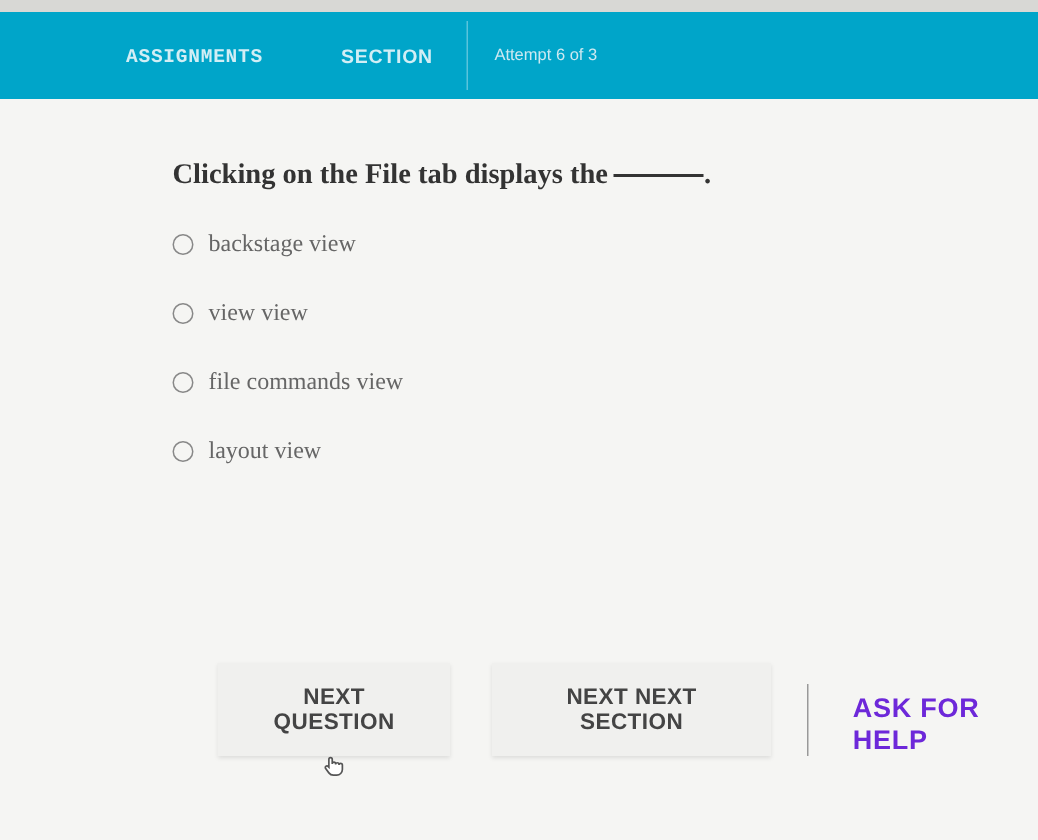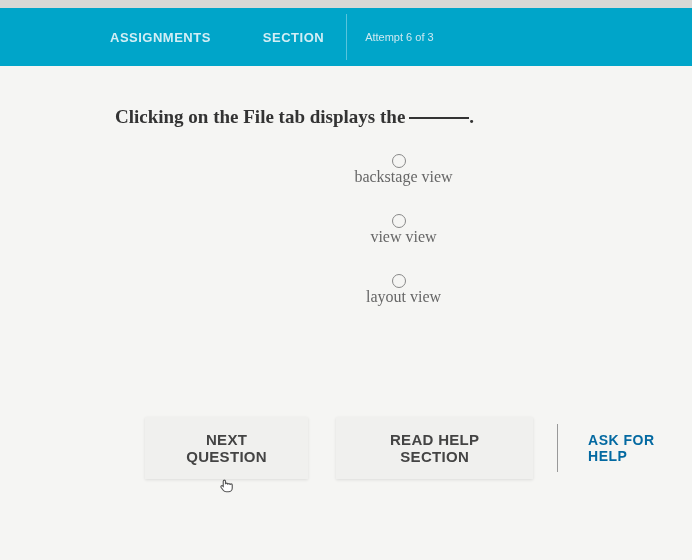--- a/index.html
+++ b/index.html
@@ -30,22 +30,23 @@
       display: flex;
       align-items: center;
       padding: 0 22px;
       font-size: 13px;
       font-weight: bold;
       letter-spacing: 0.5px;
       color: #d2eef5;
       cursor: pointer;
     }
     .nav-assignments {
-      padding-left: 110px;
+      padding-left: 84px;
       padding-right: 30px;
+      font-family: Liberation Mono, monospace;
     }
     .divider {
       width: 1px;
       background: rgba(255,255,255,0.35);
       margin: 6px 0;
     }
     .assignment-info {
       display: flex;
       flex-direction: column;
       justify-content: center;
@@ -82,40 +83,39 @@
     }
     .options {
       display: flex;
       flex-direction: column;
       gap: 28px;
     }
     .option {
       display: flex;
       align-items: center;
       cursor: pointer;
-      flex-direction: column;
     }
     .radio {
       width: 14px;
       height: 14px;
       border: 1.5px solid #888;
       border-radius: 50%;
       margin-right: 10px;
       flex-shrink: 0;
     }
     .option-label {
       font-size: 16px;
       color: #666;
     }
     .actions {
       position: absolute;
-      bottom: 81px;
+      bottom: 56px;
       left: 145px;
       display: flex;
-      align-items: center;
+      align-items: flex-end;
     }
     .btn {
       background: #f0f0ee;
       border: none;
       padding: 14px 22px;
       font-family: 'Arial Narrow', Arial, sans-serif;
       font-stretch: condensed;
       font-size: 15px;
       font-weight: bold;
       letter-spacing: 0.3px;
@@ -129,24 +129,24 @@
     }
     .action-divider {
       width: 1px;
       height: 48px;
       background: #999;
       margin: 0 30px 0 24px;
     }
     .ask-help {
       font-family: 'Arial Narrow', Arial, sans-serif;
       font-stretch: condensed;
-      font-size: 14px;
+      font-size: 18px;
       font-weight: bold;
       letter-spacing: 0.5px;
-      color: #0369a1;
+      color: #6d28d9;
       cursor: pointer;
     }
     .cursor-icon {
       position: absolute;
       bottom: -16px;
       left: 50%;
       transform: translateX(-50%);
       width: 18px;
       height: 20px;
     }
@@ -173,28 +173,32 @@
     <label class="option">
       <span class="radio"></span>
       <span class="option-label">backstage view</span>
     </label>
     <label class="option">
       <span class="radio"></span>
       <span class="option-label">view view</span>
     </label>
     <label class="option">
       <span class="radio"></span>
+      <span class="option-label">file commands view</span>
+    </label>
+    <label class="option">
+      <span class="radio"></span>
       <span class="option-label">layout view</span>
     </label>
   </div>
 </div>
 
 <div class="actions">
   <button class="btn btn-next">
     <span>NEXT QUESTION</span>
     <svg class="cursor-icon" viewBox="0 0 24 24" fill="none" stroke="#555" stroke-width="1.5">
       <path d="M7 14 v-7 a1.5 1.5 0 0 1 3 0 v4 a1.5 1.5 0 0 1 3 0 v0.5 a1.5 1.5 0 0 1 3 0 v0.5 a1.5 1.5 0 0 1 3 0 v4 a5 5 0 0 1 -5 5 h-3 a5 5 0 0 1 -4 -2 l-3 -4 a1.5 1.5 0 0 1 2 -2 z" fill="#fff"></path>
     </svg>
   </button>
-  <button class="btn">READ HELP SECTION</button>
+  <button class="btn">NEXT NEXT SECTION</button>
   <div class="action-divider"></div>
   <span class="ask-help">ASK FOR HELP</span>
 </div>
 
 </body></html>

